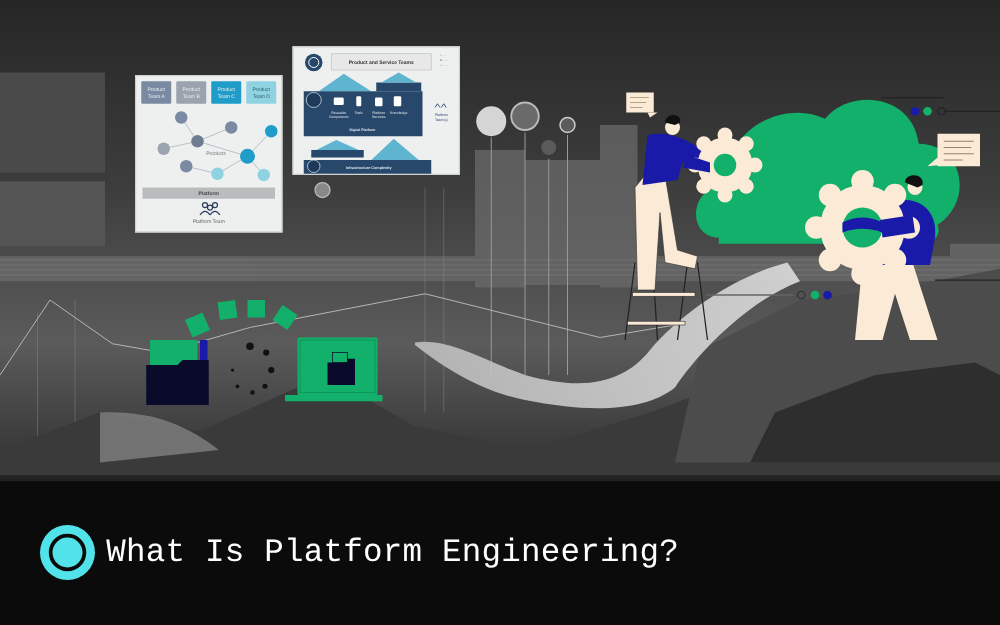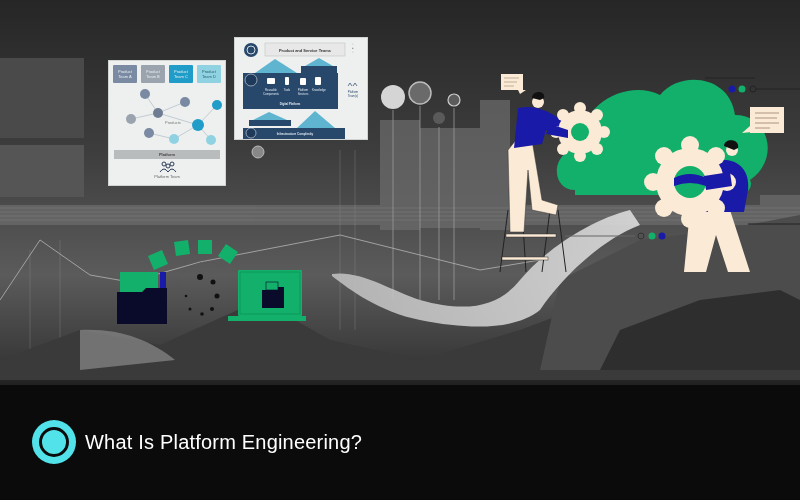--- a/index.html
+++ b/index.html
@@ -15,21 +15,21 @@
     .card-teams { left: 108px; top: 60px; width: 118px; height: 126px; padding: 4px; }
     .team-row { display: flex; gap: 4px; height: 18px; }
     .team-chip { flex: 1; font-size: 4px; color: #e8eef2; display: flex; align-items: center; justify-content: center; text-align: center; line-height: 5px; border-radius: 1px; }
     .platform-bar { position: absolute; left: 5px; right: 5px; top: 89px; height: 9px; background: #b9bcbd; font-size: 4px; color: #444; display: flex; align-items: center; justify-content: center; font-weight: bold; }
     .platform-team { position: absolute; left: 0; right: 0; top: 113px; font-size: 4px; color: #666; text-align: center; }
     .card-arch { left: 234px; top: 37px; width: 134px; height: 103px; }
 
     .title-row { position: absolute; left: 32px; top: 420px; display: flex; align-items: center; gap: 9px; }
     .title-icon { width: 44px; height: 44px; border-radius: 50%; background: #52e3ea; display: flex; align-items: center; justify-content: center; }
     .title-icon-inner { width: 30px; height: 30px; border-radius: 50%; border: 3px solid #0b0b0b; background: #52e3ea; }
-    .title-text { color: #ffffff; font-size: 20px; letter-spacing: 0.2px; font-family: Liberation Sans, sans-serif; font-weight: normal; }
+    .title-text { color: #ffffff; font-size: 26px; letter-spacing: 0.2px; font-family: Liberation Mono, monospace; font-weight: normal; }
   </style>
 </head>
 <body>
 
 <div class="hero">
 
   <svg class="bg-layer" viewBox="0 0 800 500">
     <defs>
       <linearGradient id="skyg" x1="0" y1="0" x2="0" y2="1">
         <stop offset="0" stop-color="#262626"></stop>

